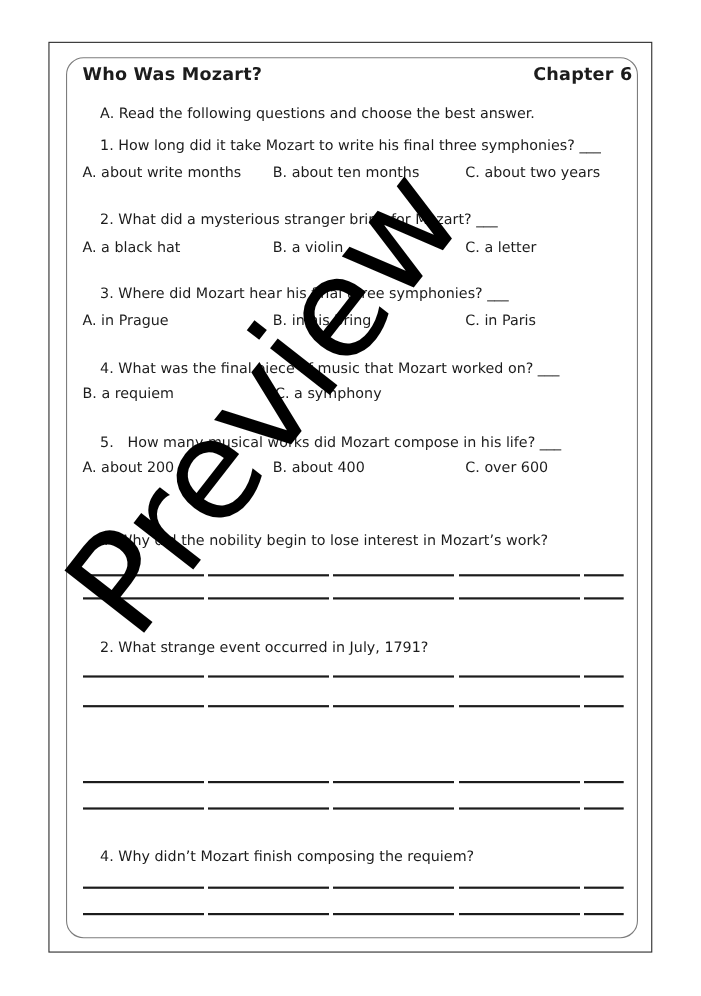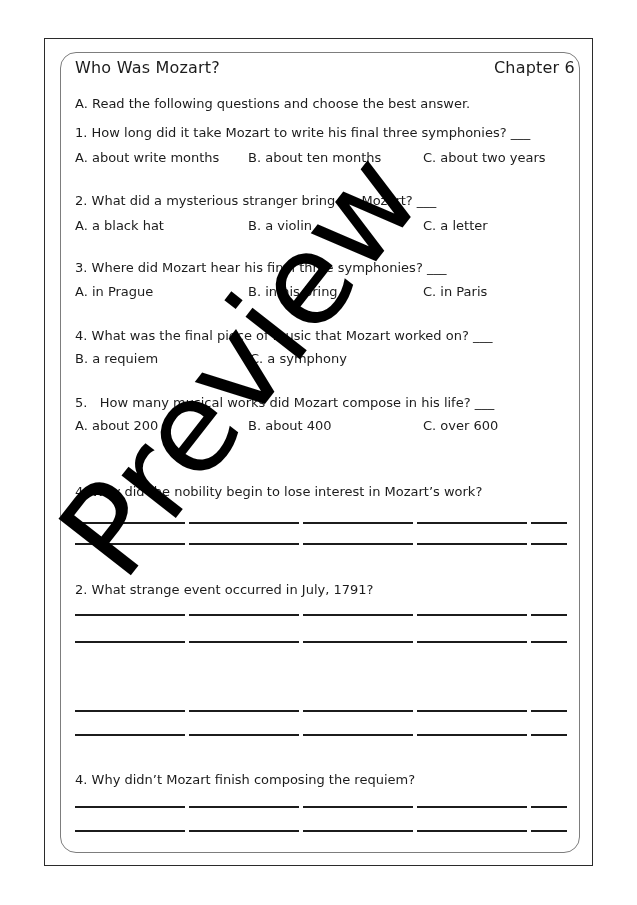--- a/index.html
+++ b/index.html
@@ -29,26 +29,26 @@
     box-sizing: border-box;
     background: #ffffff;
   }
   .hdr {
     position: absolute;
     left: 75px; right: 62px; top: 58px;
     display: flex;
     justify-content: space-between;
     align-items: flex-end;
     font-size: 16px;
-    font-weight: normal;
+    font-weight: bold;
     letter-spacing: 0.2px;
   }
   .text {
     position: absolute;
-    left: 75px;
+    left: 91px;
     font-size: 13px;
     line-height: 17px;
     white-space: pre-wrap;
     text-align: center;
   }
   .opts {
     position: absolute;
     left: 75px;
     display: flex;
     font-size: 13px;

